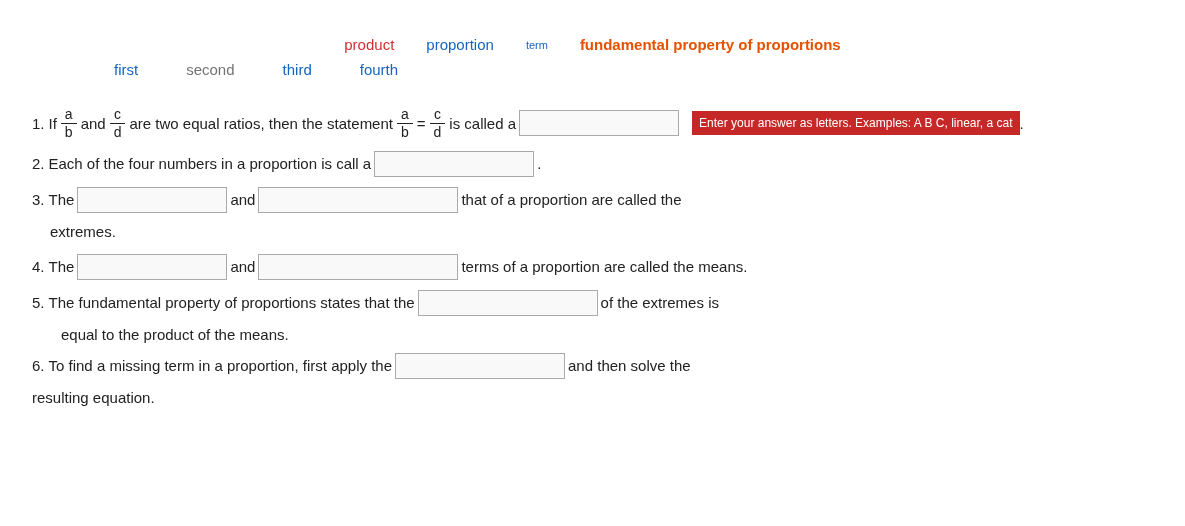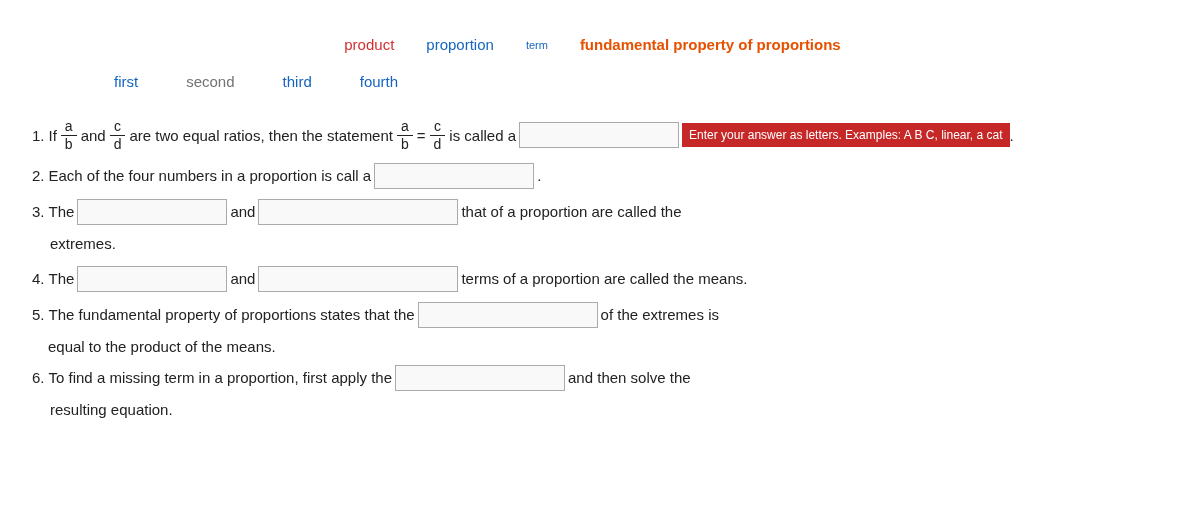--- a/index.html
+++ b/index.html
@@ -13,21 +13,21 @@
       min-height: 526px;
     }
     .instruction {
       font-size: 15px;
       margin-bottom: 18px;
       font-weight: 400;
     }
     .word-bank {
       display: flex;
       flex-wrap: wrap;
-      gap: 16px 32px;
+      gap: 4px 32px;
       justify-content: center;
       margin-bottom: 28px;
       align-items: flex-start;
     }
     .word-product { color: #d32f2f; font-weight: 500; font-size: 15px; }
     .word-proportion { color: #1565c0; font-weight: 500; font-size: 15px; }
     .word-term { color: #1565c0; font-weight: 500; font-size: 11px; }
     .word-fundamental { color: #e65100; font-weight: 700; font-size: 15px; text-align: center; }
     .word-first { color: #1565c0; font-weight: 500; font-size: 15px; }
     .word-second { color: #737373; font-weight: 500; font-size: 15px; }
@@ -61,21 +61,21 @@
     }
     .fraction-num { border-bottom: 1.5px solid #222; padding: 0 4px; line-height: 1.2; }
     .fraction-den { padding: 0 4px; line-height: 1.2; }
     .q1-tooltip {
       display: inline-block;
       background: #c62828;
       color: #fff;
       font-size: 12px;
       padding: 2px 7px;
       vertical-align: middle;
-      margin-left: 0;
+      margin-left: 10px;
       max-width: 340px;
       white-space: nowrap;
     }
     .q-number { margin-right: 4px; font-weight: 400; }
     .extremes-label { margin-left: 0; }
   </style>
 </head>
 <body>
 
 <p class="instruction"></p>
@@ -147,21 +147,21 @@
       <span> and </span>
       <span class="answer-box" style="min-width: 200px;"></span>
       <span> terms of a proportion are called the means.</span>
     </div>
     <div class="question-row">
       <span class="q-number">5.</span>
       <span>The fundamental property of proportions states that the </span>
       <span class="answer-box" style="min-width: 180px;"></span>
       <span> of the extremes is</span>
     </div>
-    <div style="margin-left: 16px; margin-bottom: 10px; font-size: 15px;">equal to the product of the means.</div>
+    <div style="margin-left: 29px; margin-bottom: 10px; font-size: 15px;">equal to the product of the means.</div>
     <div class="question-row">
       <span class="q-number">6.</span>
       <span>To find a missing term in a proportion, first apply the </span>
       <span class="answer-box" style="min-width: 170px;"></span>
       <span> and then solve the</span>
     </div>
-    <div style="margin-left: 18px; margin-bottom: 10px; font-size: 15px;">resulting equation.</div>
+    <div style="margin-bottom: 10px; font-size: 15px;">resulting equation.</div>
   </div>
 
 </body></html>

